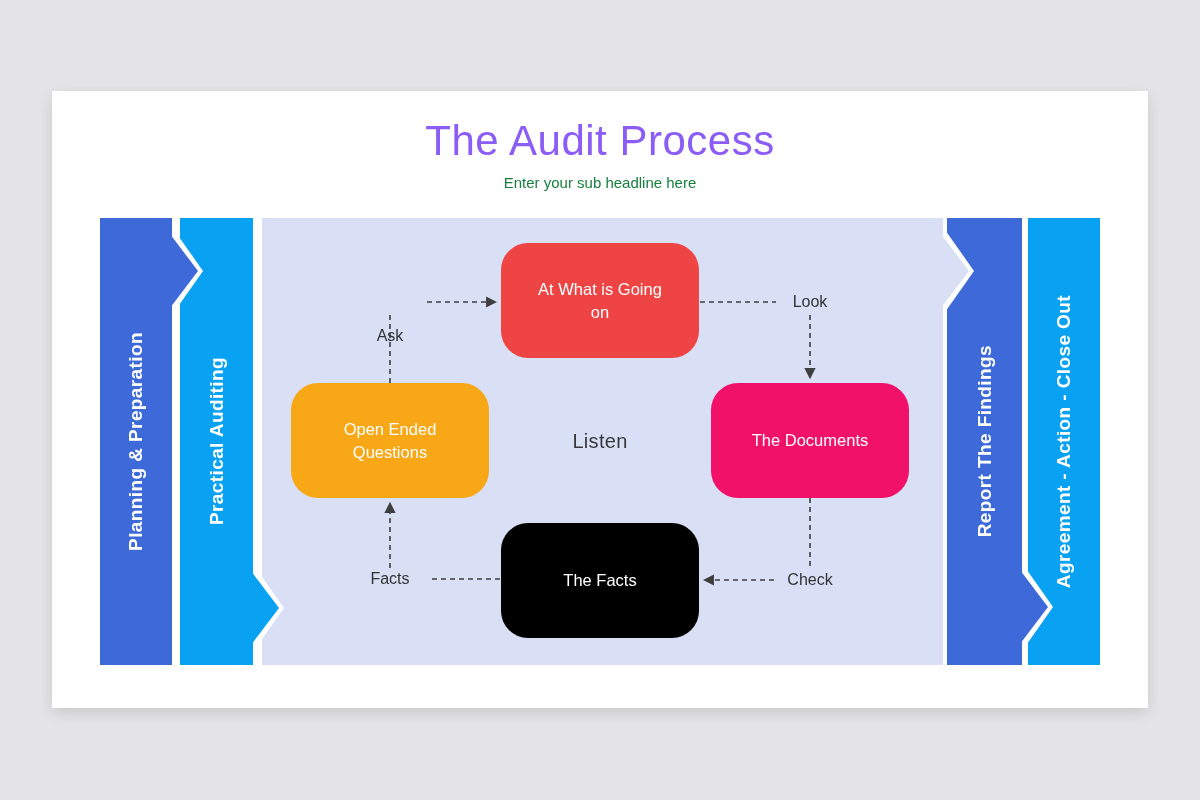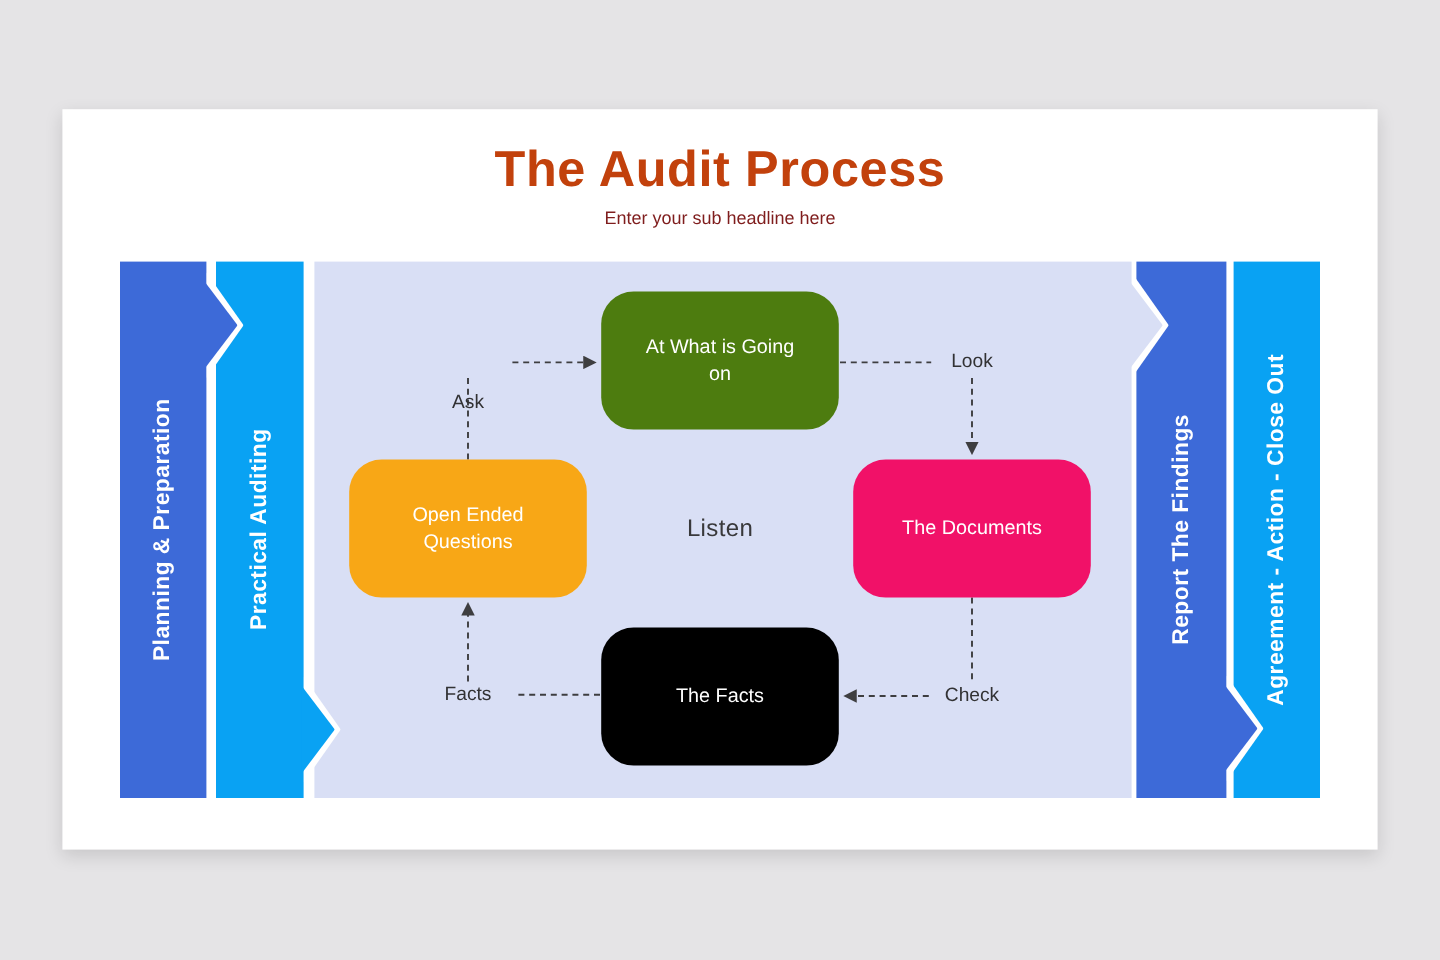--- a/index.html
+++ b/index.html
@@ -4,25 +4,25 @@
 <style>
   * { margin: 0; padding: 0; box-sizing: border-box; }
   html, body { width: 1200px; height: 800px; font-family: "Liberation Sans", "DejaVu Sans", sans-serif; }
   .page { position: relative; width: 1200px; height: 800px; background: #E5E4E6; overflow: hidden; }
   .slide {
     position: absolute; left: 52px; top: 91px; width: 1096px; height: 617px;
     background: #FFFFFF; box-shadow: 0 5px 14px rgba(0,0,0,0.13);
   }
   .title {
     position: absolute; left: 0; top: 26px; width: 100%;
-    text-align: center; font-size: 42px; font-weight: 700; color: #c2410c; letter-spacing: 0.5px;
+    text-align: center; font-size: 42px; font-weight: 400; color: #8b5cf6; letter-spacing: 0.5px;
   }
   .subtitle {
     position: absolute; left: 0; top: 83px; width: 100%;
-    text-align: center; font-size: 15px; font-weight: 400; color: #7f1d1d;
+    text-align: center; font-size: 15px; font-weight: 400; color: #15803d;
   }
   .band {
     position: absolute; top: 127px; height: 447px;
     display: flex; align-items: center; justify-content: center;
   }
   .vtext {
     writing-mode: vertical-rl; transform: rotate(180deg);
     color: #FFFFFF; font-weight: 700; font-size: 19px; letter-spacing: 0.4px; white-space: nowrap;
   }
   .band-1 { left: 48px;  width: 72px; }
@@ -91,21 +91,21 @@
         <line x1="165" y1="84" x2="233" y2="84" marker-end="url(#arr)" style="stroke: rgb(62, 62, 64);"></line>
         <line x1="438" y1="84" x2="514" y2="84" style="stroke: rgb(62, 62, 64);"></line>
         <line x1="548" y1="97" x2="548" y2="159" marker-end="url(#arr)" style="stroke: rgb(62, 62, 64);"></line>
         <line x1="548" y1="280" x2="548" y2="349" style="stroke: rgb(62, 62, 64);"></line>
         <line x1="512" y1="362" x2="443" y2="362" marker-end="url(#arr)" style="stroke: rgb(62, 62, 64);"></line>
         <line x1="238" y1="361" x2="167" y2="361" style="stroke: rgb(62, 62, 64);"></line>
         <line x1="128" y1="350" x2="128" y2="286" marker-end="url(#arr)" style="stroke: rgb(62, 62, 64);"></line>
         <line x1="128" y1="165" x2="128" y2="97" style="stroke: rgb(62, 62, 64);"></line>
       </svg>
 
-      <div class="node node-top" style="background: #4d7c0f;">
+      <div class="node node-top" style="background: #ef4444;">
         <span>At What is Going on</span>
       </div>
       <div class="node node-left" style="background: rgb(248, 167, 22);">
         <span>Open Ended Questions</span>
       </div>
       <div class="node node-right" style="background: rgb(241, 17, 104);">
         <span>The Documents</span>
       </div>
       <div class="node node-bottom" style="background: #000000;">
         <span>The Facts</span>

